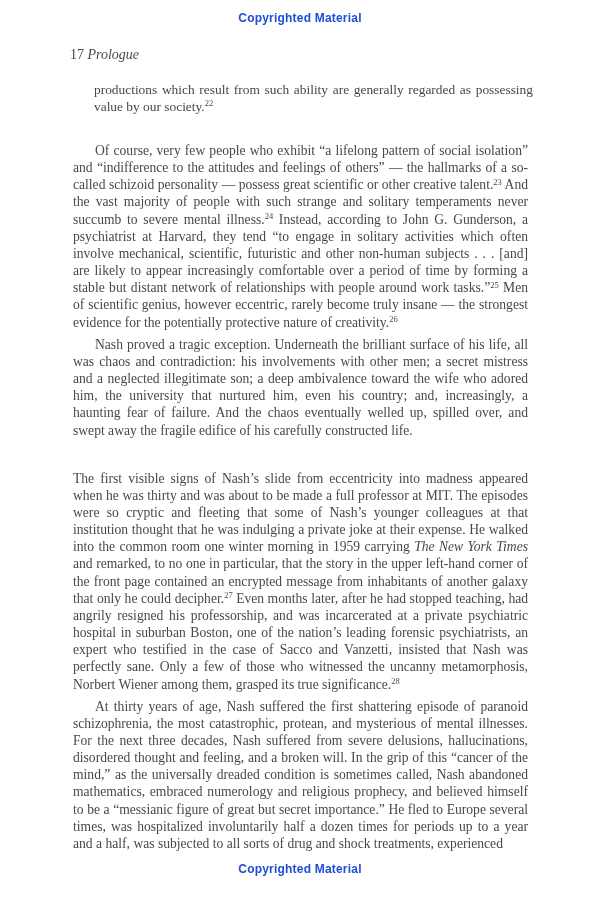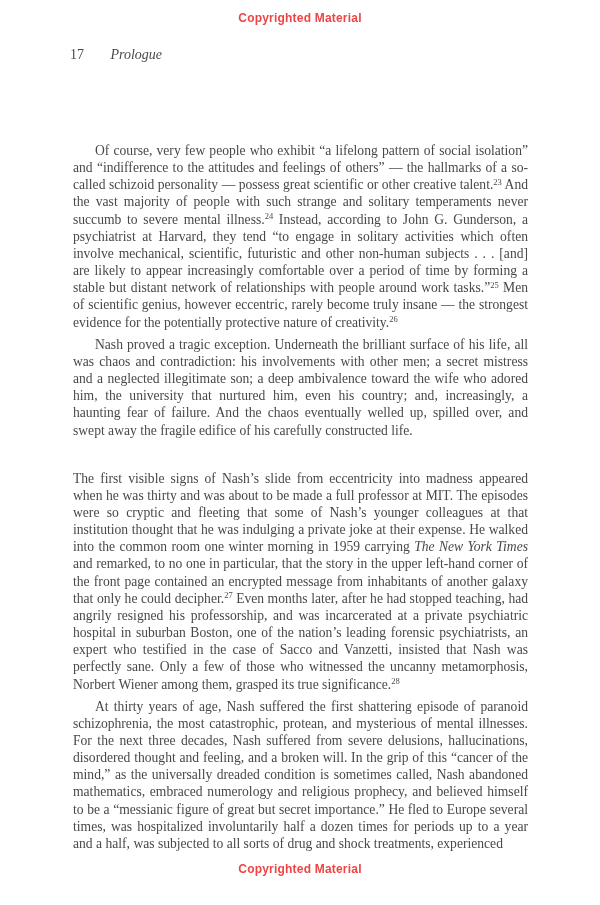--- a/index.html
+++ b/index.html
@@ -18,35 +18,34 @@
   }
   .copyright {
     position: absolute;
     left: 0;
     right: 0;
     text-align: center;
     font-family: "Liberation Sans", sans-serif;
     font-weight: bold;
     font-size: 12px;
     letter-spacing: 0.2px;
-    color: #ef4444;
+    color: #1d4ed8;
   }
   .copyright.top { top: 11px; }
   .copyright.bottom { top: 862px; }
   .running-head {
     position: absolute;
     top: 47px;
     left: 70px;
     font-size: 14px;
     color: #4a4a4a;
   }
   .running-head .pagenum { display: inline-block; }
   .running-head .chapter {
     display: inline-block;
-    margin-left: 23px;
     font-style: italic;
   }
   .quote {
     position: absolute;
     top: 82px;
     left: 94px;
     width: 439px;
     font-size: 13.4px;
     line-height: 16.6px;
     text-align: justify;
@@ -78,20 +77,21 @@
 
 <div class="page">
 
   <div class="copyright top">Copyrighted Material</div>
 
   <div class="running-head">
     <span class="pagenum">17</span>
     <span class="chapter">Prologue</span>
   </div>
 
+  <div class="quote"><span>productions which result from such ability are generally regarded as possessing value by our society.</span><sup class="fn">22</sup></div>
 
   <div class="body-text">
       <div class="section">
         <p class="para indent"><span>Of course, very few people who exhibit “a lifelong pattern of social isolation” and “indifference to the attitudes and feelings of others” — the hallmarks of a so-called schizoid personality — possess great scientific or other creative talent.</span><sup class="fn">23</sup><span> And the vast majority of people with such strange and solitary temperaments never succumb to severe mental illness.</span><sup class="fn">24</sup><span> Instead, according to John G. Gunderson, a psychiatrist at Harvard, they tend “to engage in solitary activities which often involve mechanical, scientific, futuristic and other non-human subjects . . . [and] are likely to appear increasingly comfortable over a period of time by forming a stable but distant network of relationships with people around work tasks.”</span><sup class="fn">25</sup><span> Men of scientific genius, however eccentric, rarely become truly insane — the strongest evidence for the potentially protective nature of creativity.</span><sup class="fn">26</sup></p>
         <p class="para indent"><span>Nash proved a tragic exception. Underneath the brilliant surface of his life, all was chaos and contradiction: his involvements with other men; a secret mistress and a neglected illegitimate son; a deep ambivalence toward the wife who adored him, the university that nurtured him, even his country; and, increasingly, a haunting fear of failure. And the chaos eventually welled up, spilled over, and swept away the fragile edifice of his carefully constructed life.</span></p>
       </div>
       <div class="section">
         <p class="para"><span>The first visible signs of Nash’s slide from eccentricity into madness appeared when he was thirty and was about to be made a full professor at MIT. The episodes were so cryptic and fleeting that some of Nash’s younger colleagues at that institution thought that he was indulging a private joke at their expense. He walked into the common room one winter morning in 1959 carrying </span><em>The New York Times</em><span> and remarked, to no one in particular, that the story in the upper left-hand corner of the front page contained an encrypted message from inhabitants of another galaxy that only he could decipher.</span><sup class="fn">27</sup><span> Even months later, after he had stopped teaching, had angrily resigned his professorship, and was incarcerated at a private psychiatric hospital in suburban Boston, one of the nation’s leading forensic psychiatrists, an expert who testified in the case of Sacco and Vanzetti, insisted that Nash was perfectly sane. Only a few of those who witnessed the uncanny metamorphosis, Norbert Wiener among them, grasped its true significance.</span><sup class="fn">28</sup></p>
         <p class="para indent"><span>At thirty years of age, Nash suffered the first shattering episode of paranoid schizophrenia, the most catastrophic, protean, and mysterious of mental illnesses. For the next three decades, Nash suffered from severe delusions, hallucinations, disordered thought and feeling, and a broken will. In the grip of this “cancer of the mind,” as the universally dreaded condition is sometimes called, Nash abandoned mathematics, embraced numerology and religious prophecy, and believed himself to be a “messianic figure of great but secret importance.” He fled to Europe several times, was hospitalized involuntarily half a dozen times for periods up to a year and a half, was subjected to all sorts of drug and shock treatments, experienced</span></p>
       </div>

